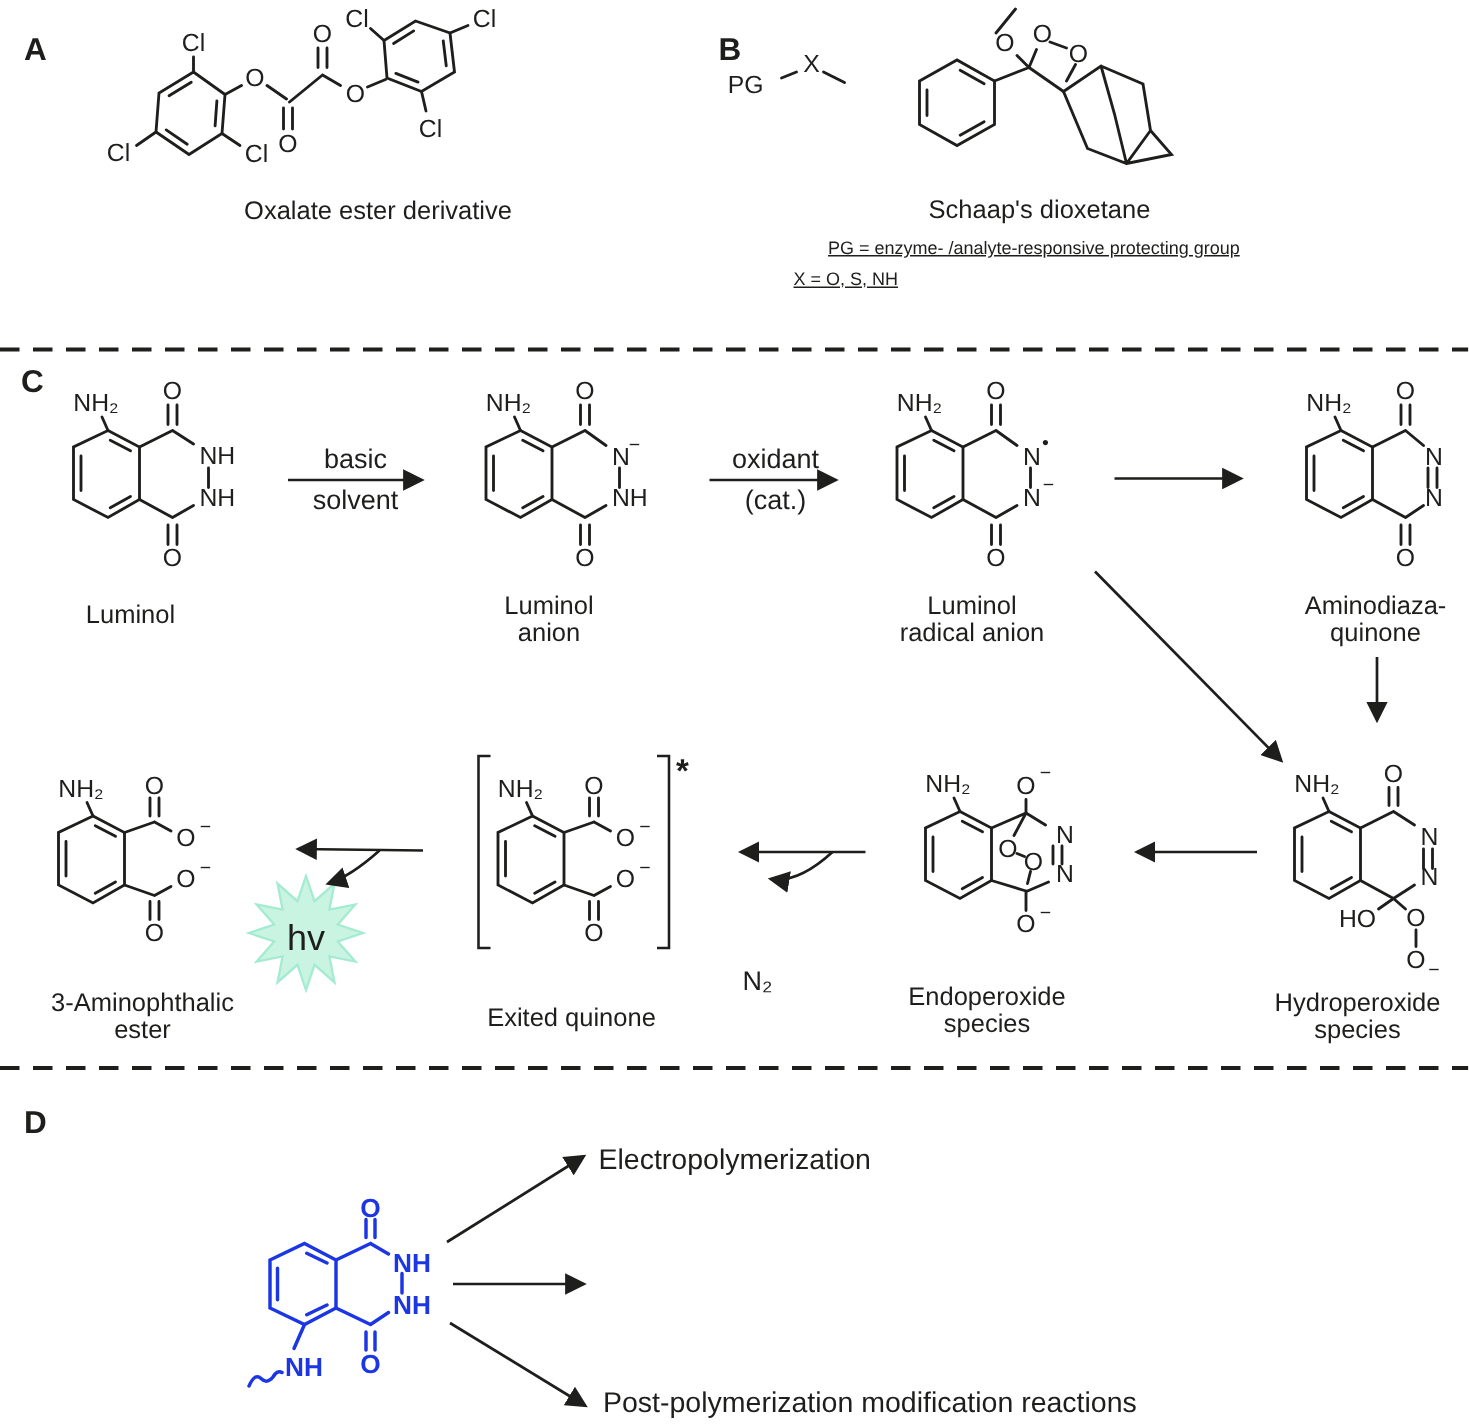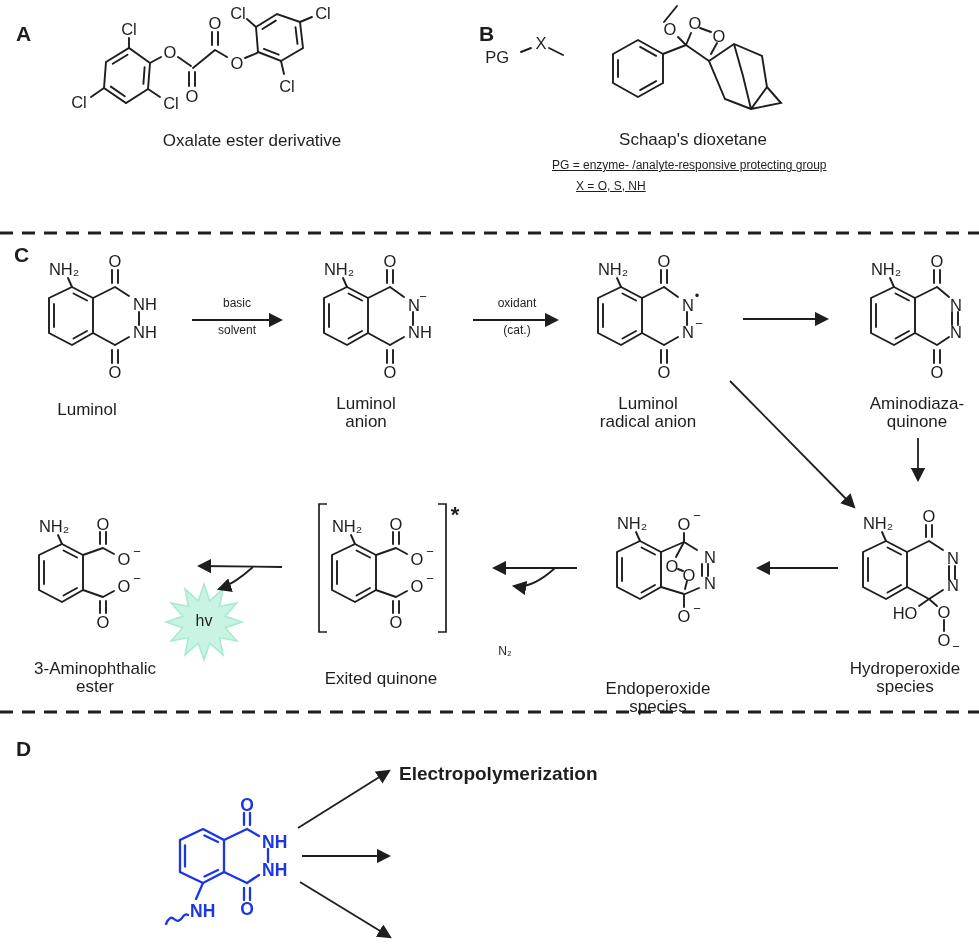--- a/index.html
+++ b/index.html
@@ -14,23 +14,23 @@
   .bond{stroke:#1e1e1c;stroke-width:1.9;fill:none;stroke-linecap:round;}
   .thin{stroke:#1e1e1c;stroke-width:1.7;fill:none;}
   .arrow{stroke:#1e1e1c;stroke-width:1.8;fill:none;}
   .dash{stroke:#1e1e1c;stroke-width:2.8;fill:none;stroke-dasharray:13 9;}
   .blue .bond{stroke:#1b36e2;stroke-width:2.3;}
   .blue text{fill:#1b36e2;font-weight:bold;font-size:17.5px;}
   .star{stroke:#a3ebd1;stroke-width:1.5;}
   .lbl{position:absolute;white-space:nowrap;}
   .pl{font-weight:bold;font-size:21px;}
   .cap{font-size:17px;transform:translateX(-50%);text-align:center;line-height:18px;}
-  .arrlab{font-size:12px;transform:translateX(-50%);}
+  .arrlab{font-size:18px;transform:translateX(-50%);}
   .note{font-size:12px;text-decoration:underline;}
-  .bold19{font-weight:bold;font-size:19px;text-align:right;}
+  .bold19{font-weight:normal;font-size:19px;text-align:right;}
 </style>
 </head>
 <body>
 
 <div id="fig">
 
 <svg width="979" height="952" viewBox="0 0 979 952">
   <defs>
     <marker id="arr" viewBox="0 0 10 10" refX="8.5" refY="5" markerWidth="8" markerHeight="8" orient="auto-start-reverse">
       <path d="M0,0 L10,5 L0,10 z" fill="#1e1e1c"></path>
@@ -226,21 +226,21 @@
 </svg>
 
 <div class="lbl pl" style="left:16px;top:22px;">A</div>
 <div class="lbl pl" style="left:479px;top:22px;">B</div>
 <div class="lbl pl" style="left:14px;top:243px;">C</div>
 <div class="lbl pl" style="left:16px;top:737px;">D</div>
 
 <div class="lbl cap" style="left:212px;top:132px;margin-left:40px;">Oxalate ester derivative</div>
 <div class="lbl cap" style="left:693px;top:131px;">Schaap's dioxetane</div>
 <div class="lbl note" style="left:552px;top:158px;">PG = enzyme- /analyte-responsive protecting group</div>
-<div class="lbl note" style="left:576px;top:179px;">X = O, S, NH</div>
+<div class="lbl note" style="left:529px;top:179px;">X = O, S, NH</div>
 
 <div class="lbl arrlab" style="left:237px;top:296px;">basic</div>
 <div class="lbl arrlab" style="left:237px;top:323px;">solvent</div>
 <div class="lbl arrlab" style="left:517px;top:296px;">oxidant</div>
 <div class="lbl arrlab" style="left:517px;top:323px;">(cat.)</div>
 
 <div class="lbl cap" style="left:87px;top:401px;">Luminol</div>
 <div class="lbl cap" style="left:366px;top:395px;">
   <div>Luminol</div>
   <div>anion</div>
@@ -250,28 +250,29 @@
   <div>radical anion</div>
 </div>
 <div class="lbl cap" style="left:917px;top:395px;">
   <div>Aminodiaza-</div>
   <div>quinone</div>
 </div>
 <div class="lbl cap" style="left:905px;top:660px;">
   <div>Hydroperoxide</div>
   <div>species</div>
 </div>
-<div class="lbl cap" style="left:658px;top:680px;">
+<div class="lbl cap" style="left:658px;top:656px;">
   <div>Endoperoxide</div>
   <div>species</div>
 </div>
 <div class="lbl cap" style="left:381px;top:670px;">Exited quinone</div>
 <div class="lbl cap" style="left:95px;top:660px;">
   <div>3-Aminophthalic</div>
   <div>ester</div>
 </div>
 
 <div class="lbl arrlab" style="left:505px;top:601px;margin-top:43px;">N₂</div>
-<div class="lbl arrlab" style="left:204px;top:612px;font-size:16px;text-align:right;">hv</div>
+<div class="lbl arrlab" style="left:204px;top:612px;font-size:24px;text-align:right;">hv</div>
 
 <div class="lbl bold19" style="left:399px;top:763px;">Electropolymerization</div>
+<div class="lbl bold19" style="left:402px;top:925px;">Post-polymerization modification reactions</div>
 
 </div>
 
 </body></html>

